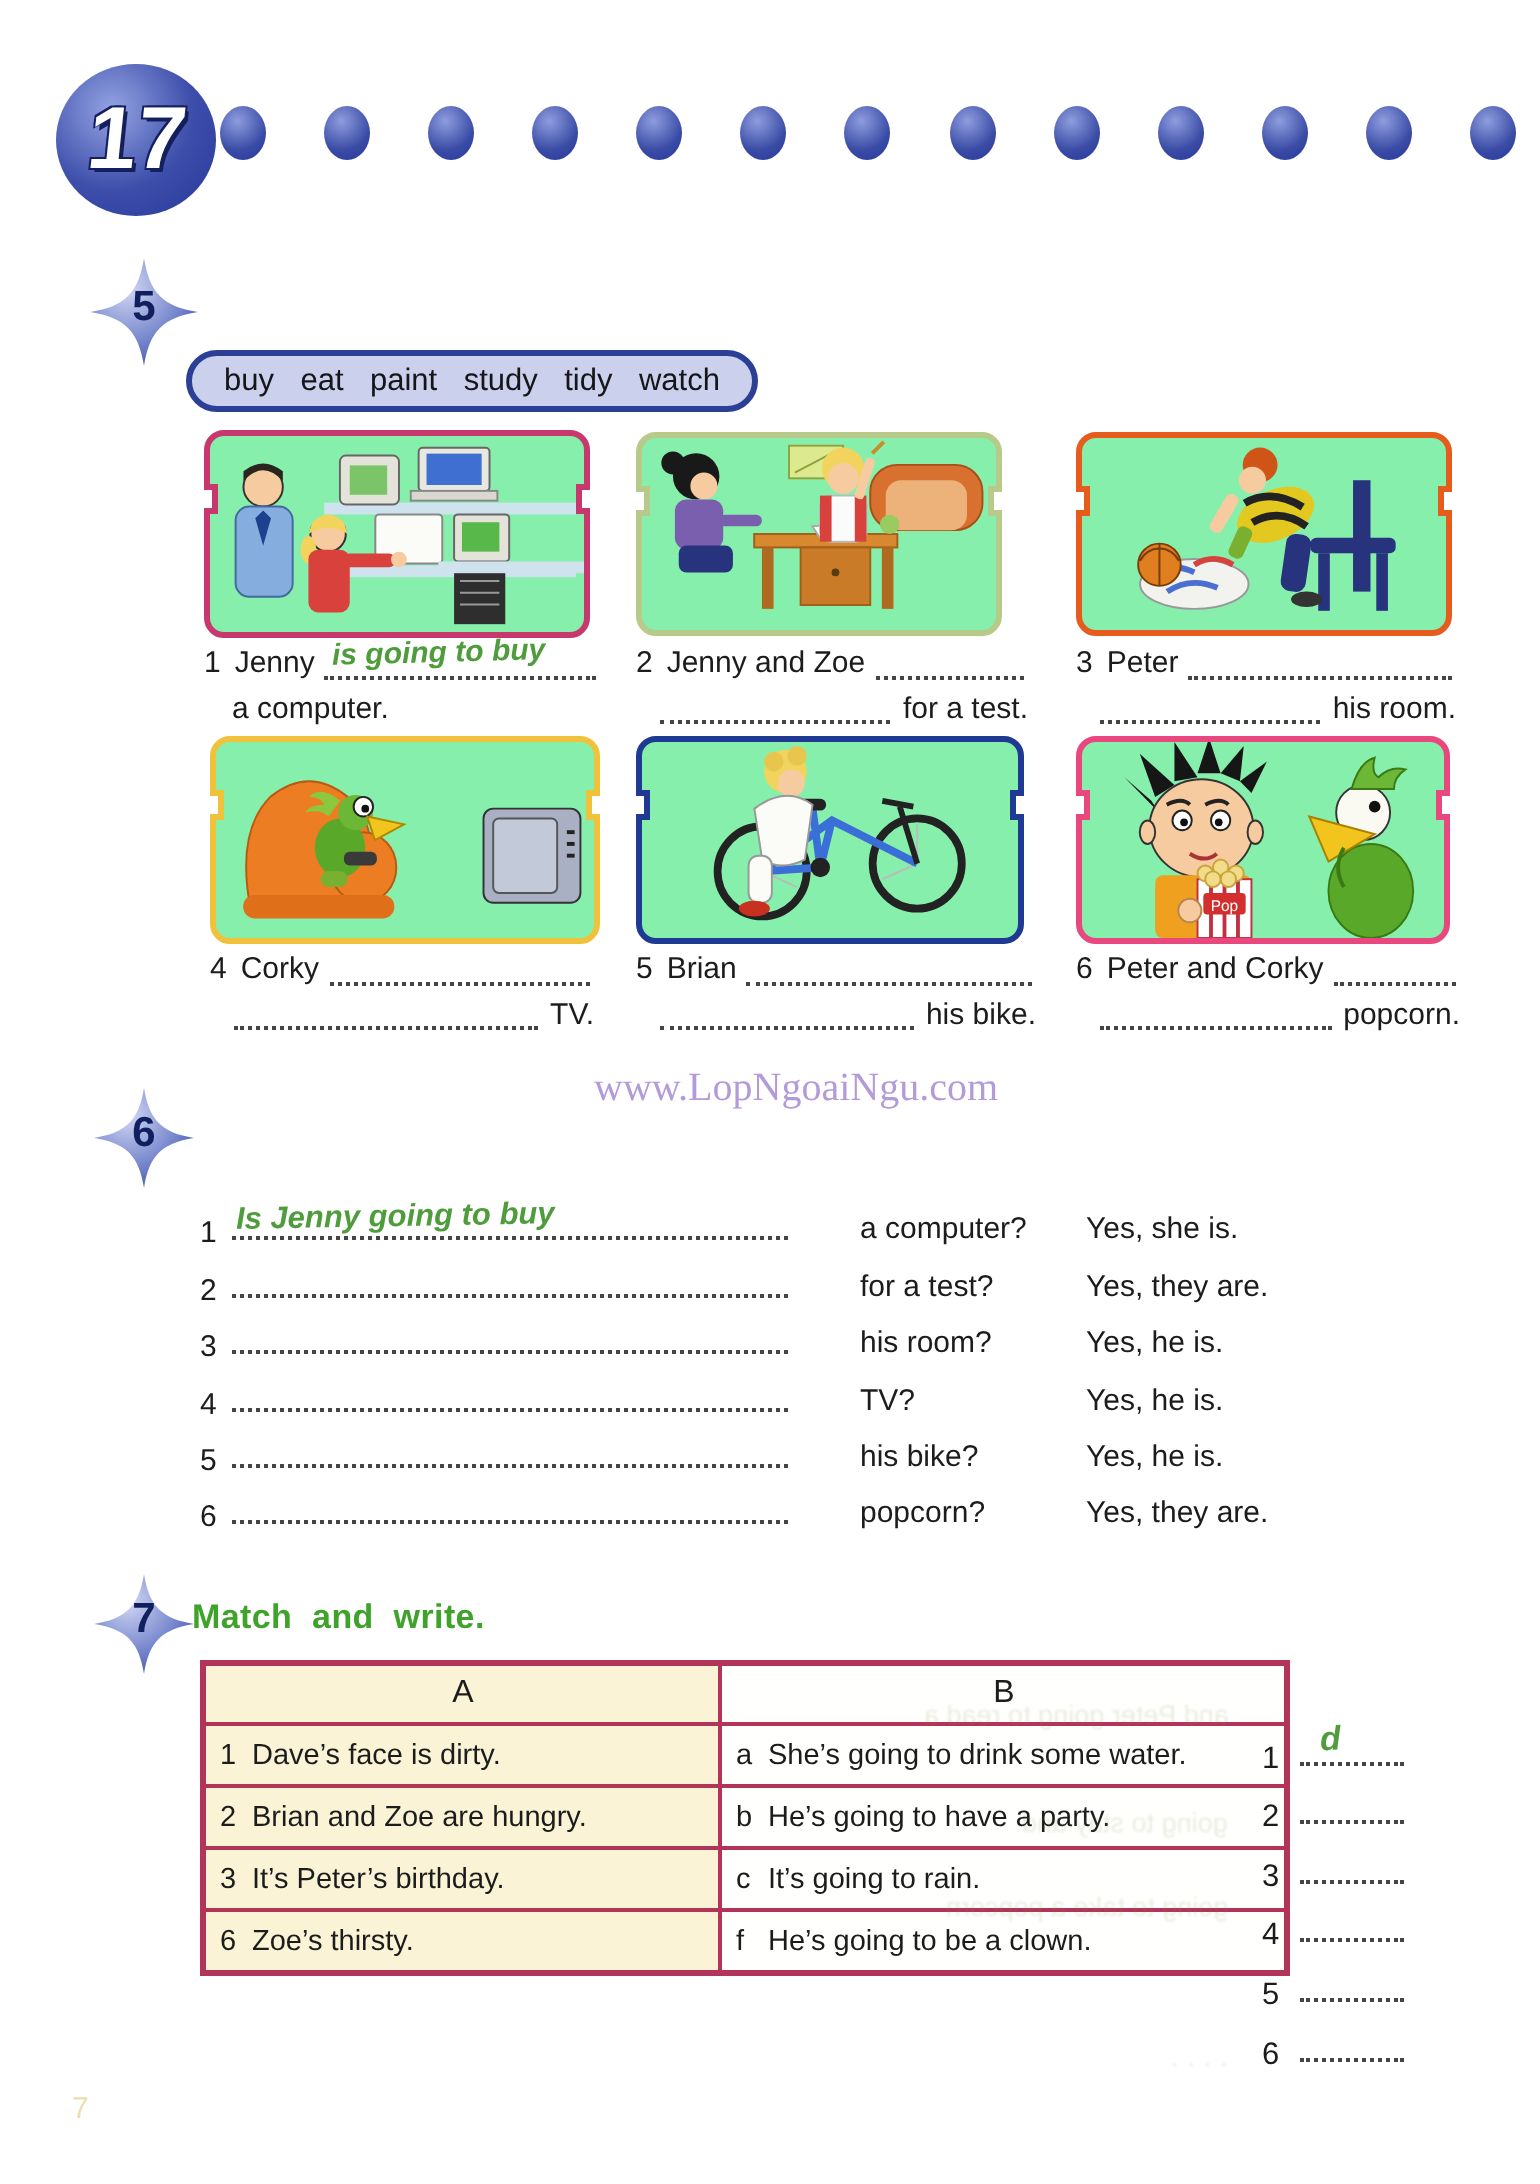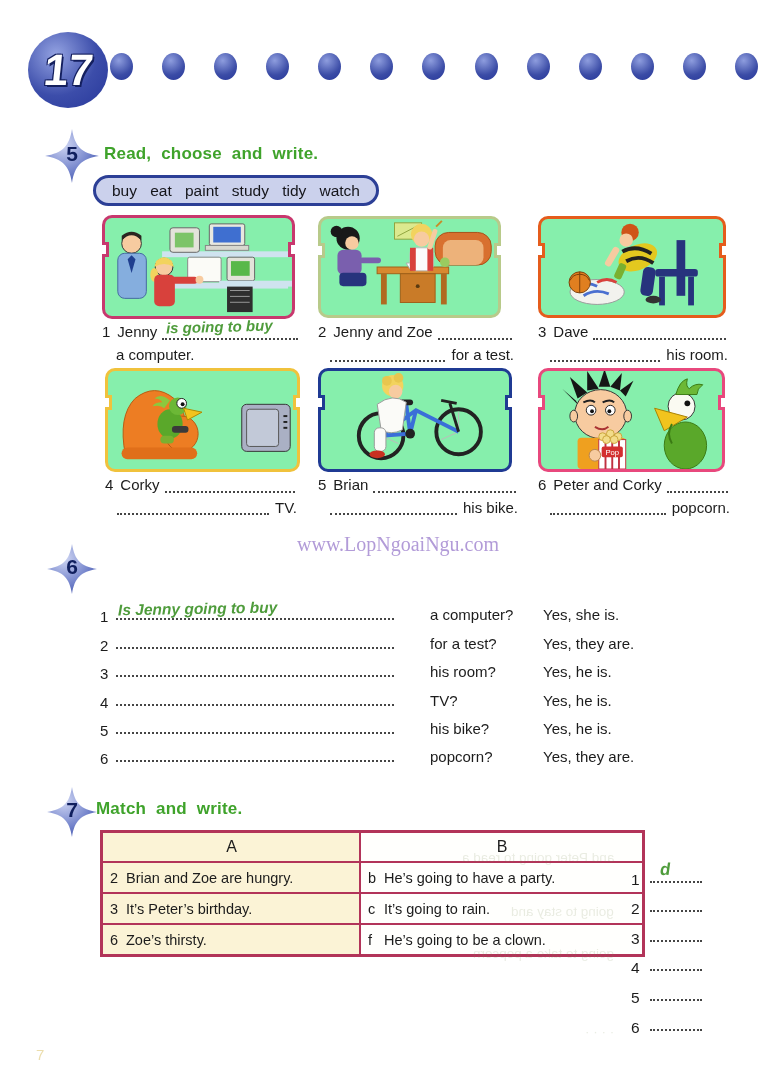--- a/index.html
+++ b/index.html
@@ -115,21 +115,20 @@
       <span class="hdot"></span>
       <span class="hdot"></span>
   </div>
 
   <div class="abs badge" style="left:44px;top:127px;">
     <svg viewBox="0 0 100 100">
         <path d="M50 2 C55 33 67 45 98 50 C67 55 55 67 50 98 C45 67 33 55 2 50 C33 45 45 33 50 2 Z" fill="url(#gradStar)"></path>
       </svg>
     <span class="badge-num">5</span>
   </div>
-  <div class="abs ex-title" style="left:104px;top:144px;">Read, choose and write.</div>
 
   <div class="abs wordbank">
     <span>buy</span>
     <span>eat</span>
     <span>paint</span>
     <span>study</span>
     <span>tidy</span>
     <span>watch</span>
   </div>
 
@@ -242,21 +241,21 @@
       <span class="dots"></span>
     </div>
     <div class="cap-line">
         <span class="dots lead"></span>
         <span>for a test.</span>
       </div>
   </div>
   <div class="abs cap" style="left:538px;top:321px;width:190px;">
     <div class="cap-line">
       <span class="cap-num">3</span>
-      <span>Dave</span>
+      <span>Peter</span>
       <span class="dots"></span>
     </div>
     <div class="cap-line">
         <span class="dots lead"></span>
         <span>his room.</span>
       </div>
   </div>
 
   <div class="abs frame" style="--fc:#f0c23c;left:105px;top:368px;width:195px;height:104px;">
     <svg class="scene" viewBox="0 0 195 100" preserveAspectRatio="none">
@@ -442,20 +441,24 @@
   </div>
   <div class="abs ex-title" style="left:96px;top:799px;">Match and write.</div>
 
   <table class="abs m-table">
     <tbody>
         <tr>
       <th class="col-a">A</th>
       <th class="col-b">B</th>
     </tr>
     <tr>
+      <td class="col-a"><span class="cell-key">1</span><span>Dave’s face is dirty.</span></td>
+      <td class="col-b"><span class="cell-key">a</span><span>She’s going to drink some water.</span></td>
+    </tr>
+    <tr>
       <td class="col-a"><span class="cell-key">2</span><span>Brian and Zoe are hungry.</span></td>
       <td class="col-b"><span class="cell-key">b</span><span>He’s going to have a party.</span></td>
     </tr>
     <tr>
       <td class="col-a"><span class="cell-key">3</span><span>It’s Peter’s birthday.</span></td>
       <td class="col-b"><span class="cell-key">c</span><span>It’s going to rain.</span></td>
     </tr>
     <tr>
       <td class="col-a"><span class="cell-key">6</span><span>Zoe’s thirsty.</span></td>
       <td class="col-b"><span class="cell-key">f</span><span>He’s going to be a clown.</span></td>

